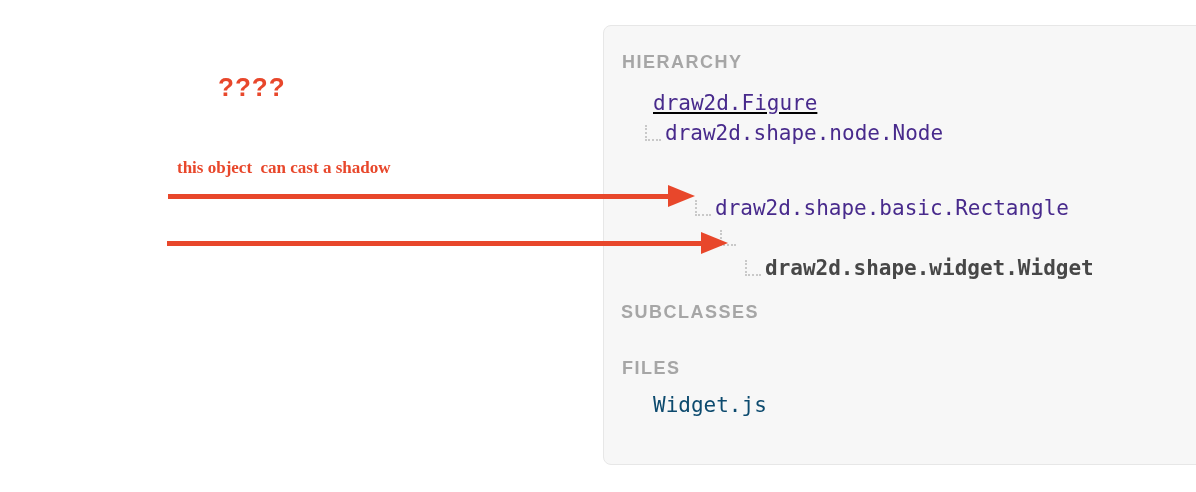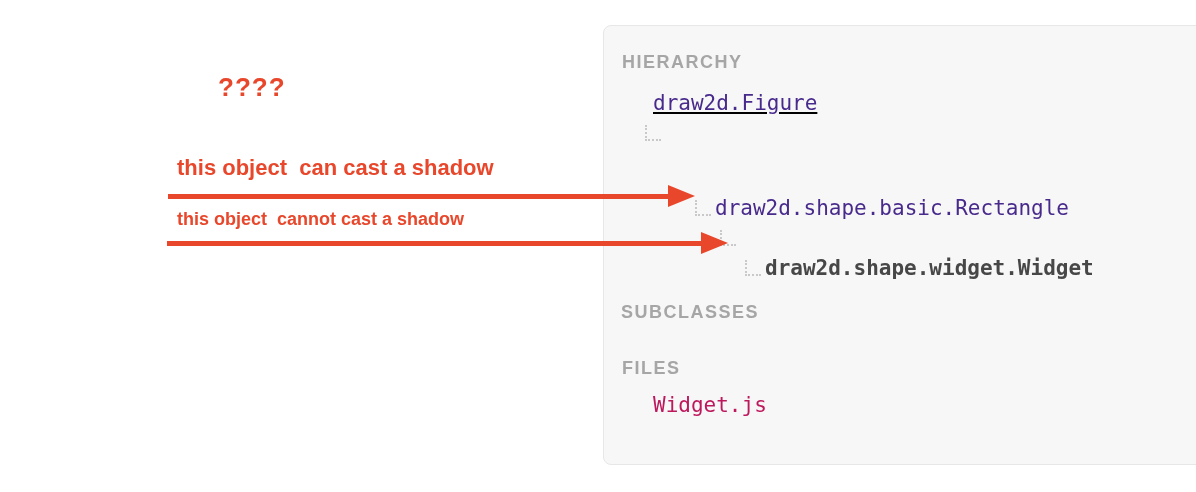--- a/index.html
+++ b/index.html
@@ -14,21 +14,21 @@
 
   
   .annotation {
     position: absolute;
     color: #e8472b;
     font-weight: bold;
     white-space: pre;
     z-index: 3;
   }
   .question-marks { left: 218px; top: 74px; font-size: 26px; line-height: 26px; letter-spacing: 1px; }
-  .note-can      { left: 177px; top: 158px; font-size: 22px; line-height: 20px; }
+  .note-can      { left: 177px; top: 158px; font-size: 17px; line-height: 20px; font-family: Liberation Serif, serif; }
   .note-cannot   { left: 177px; top: 209px; font-size: 18px; line-height: 20px; }
 
   .arrow { position: absolute; z-index: 3; }
   .arrow .shaft { position: absolute; height: 5px; background: #e8472b; }
   .arrow .head {
     position: absolute;
     width: 0; height: 0;
     border-top: 11px solid transparent;
     border-bottom: 11px solid transparent;
     border-left: 27px solid #e8472b;
@@ -79,56 +79,55 @@
     display: inline-block;
     width: 14px; height: 14px;
     border-left: 2px dotted #c9c9c9;
     border-bottom: 2px dotted #c9c9c9;
     margin-right: 4px;
     vertical-align: -1px;
   }
 
   a.class-link { color: #482a8c; text-decoration: none; cursor: pointer; }
   .current-class { color: #474747; font-weight: bold; }
-  a.file-link { color: #be185d; text-decoration: none; cursor: pointer; }
+  a.file-link { color: #0c4a6e; text-decoration: none; cursor: pointer; }
 
   .subclass-row { margin: 14px 0 0 49px; }
   .file-row     { margin: 13px 0 0 49px; }
 </style>
 </head>
 <body>
 
 <div class="canvas">
 
   <div class="annotation question-marks">????</div>
 
   <div class="annotation note-can">this object  can cast a shadow</div>
 
-  <div class="annotation note-cannot">this object  cannot cast a shadow</div>
 
   <div class="arrow arrow-can">
     <div class="shaft"></div>
     <div class="head"></div>
   </div>
 
   <div class="arrow arrow-cannot">
     <div class="shaft"></div>
     <div class="head"></div>
   </div>
 
   <aside class="doc-panel">
 
     <h3 class="section-label">HIERARCHY</h3>
 
     <ul class="tree code">
       <li class="lvl0">
         <a class="class-link" href="#">draw2d.Figure</a>
       </li>
       <li class="lvl1">
-        <span class="tick"></span>
+        <span class="tick"></span><a class="class-link" href="#">draw2d.shape.node.Node</a>
       </li>
       <li class="lvl3">
         <span class="tick"></span><a class="class-link" href="#">draw2d.shape.basic.Rectangle</a>
       </li>
       <li class="lvl4">
         <span class="tick"></span>
       </li>
       <li class="lvl5">
         <span class="tick"></span><span class="current-class">draw2d.shape.widget.Widget</span>
       </li>

